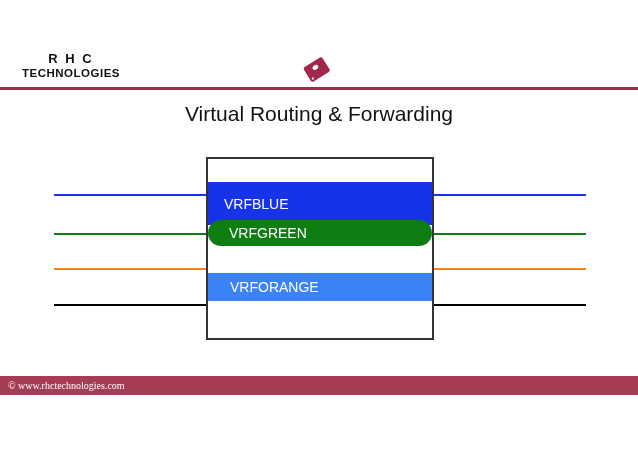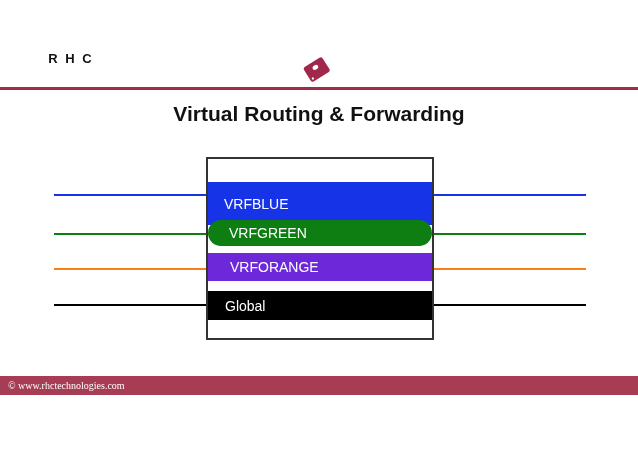--- a/index.html
+++ b/index.html
@@ -50,21 +50,21 @@
     height: 3px;
   }
 
   .title {
     position: absolute;
     left: 0;
     top: 102px;
     width: 638px;
     text-align: center;
     font-size: 21px;
-    font-weight: 700;
+    font-weight: 400;
     color: #111111;
   }
 
   
   .router-box {
     position: absolute;
     left: 206px;
     top: 157px;
     width: 228px;
     height: 183px;
@@ -111,20 +111,21 @@
     font-family: Liberation Serif, serif;
   }
 </style>
 </head>
 <body>
 
 <div class="slide">
 
   <div class="logo">
     <div class="logo-line1">R H C</div>
+    <div class="logo-line2">TECHNOLOGIES</div>
   </div>
 
   <svg class="brand-icon" width="40" height="38" viewBox="0 0 40 38">
     <g transform="rotate(-32 20 18)">
       <rect x="9" y="9" width="22" height="17" rx="2.5" fill="#A1284B"></rect>
       <ellipse cx="20" cy="15" rx="3" ry="2.2" fill="#ffffff"></ellipse>
       <circle cx="12" cy="23" r="1.1" fill="#ffffff"></circle>
     </g>
   </svg>
 
@@ -134,25 +135,22 @@
 
   <div>
 
     <div class="router-box" style="border-color: rgb(51, 51, 51);">
       <div class="bar bar-0" style="background-color: rgb(23, 51, 232);">
         <span>VRFBLUE</span>
       </div>
       <div class="bar bar-1" style="background-color: rgb(14, 125, 18); border-radius: 13px;">
         <span>VRFGREEN</span>
       </div>
-      <div class="bar bar-2" style="background-color: #6d28d9;">
+      <div class="bar bar-2" style="background-color: #3b82f6; margin-top: 20px;">
         <span>VRFORANGE</span>
-      </div>
-      <div class="bar bar-3" style="background-color: rgb(0, 0, 0);">
-        <span>Global</span>
       </div>
     </div>
 
     <div class="line left line-y0" style="background-color: rgb(23, 51, 232);"></div>
     <div class="line left line-y1" style="background-color: rgb(14, 125, 18);"></div>
     <div class="line left line-y2" style="background-color: rgb(249, 126, 22);"></div>
     <div class="line left line-y3" style="background-color: rgb(0, 0, 0);"></div>
 
     <div class="line right line-y0" style="background-color: rgb(23, 51, 232);"></div>
     <div class="line right line-y1" style="background-color: rgb(14, 125, 18);"></div>

